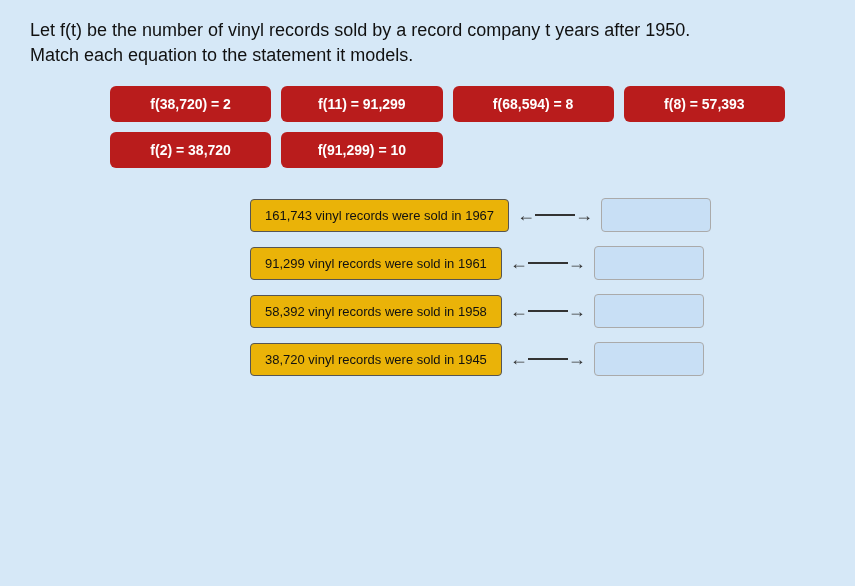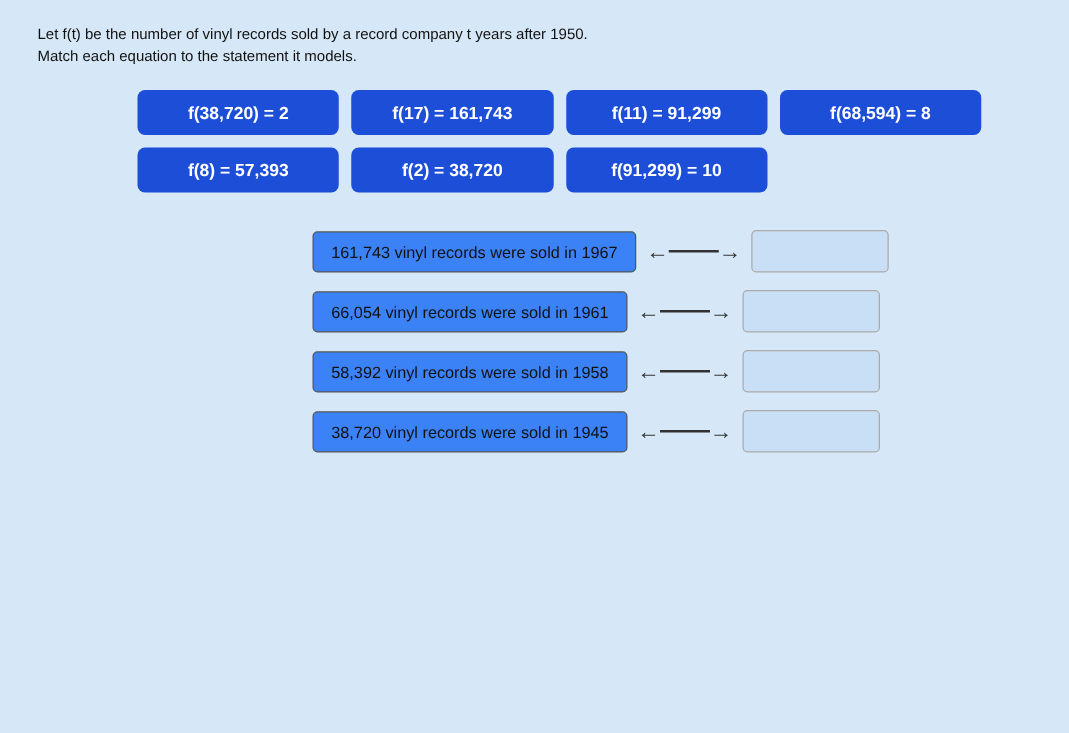--- a/index.html
+++ b/index.html
@@ -7,32 +7,32 @@
       font-family: Arial, sans-serif;
       background: #d6e8f7;
       width: 855px;
       min-height: 586px;
       padding: 20px 30px;
     }
     .instructions {
       margin-bottom: 16px;
     }
     .instructions p {
-      font-size: 12px;
+      font-size: 18px;
       color: #111;
       margin-bottom: 4px;
     }
     .equation-grid {
       display: grid;
       grid-template-columns: repeat(4, 1fr);
       gap: 10px;
       margin: 20px 40px 30px 80px;
     }
     .eq-btn {
-      background: #1d4ed8;
+      background: #b91c1c;
       color: white;
       border: none;
       border-radius: 6px;
       padding: 10px 8px;
       font-size: 14px;
       font-weight: bold;
       cursor: pointer;
       text-align: center;
     }
     .matching-section {
@@ -40,21 +40,21 @@
       display: flex;
       flex-direction: column;
       gap: 14px;
     }
     .match-row {
       display: flex;
       align-items: center;
       gap: 8px;
     }
     .statement-box {
-      background: #3b82f6;
+      background: #eab308;
       border: 1.5px solid #555;
       border-radius: 4px;
       padding: 8px 14px;
       font-size: 13px;
       color: #111;
       white-space: nowrap;
     }
     .arrow-left {
       font-size: 18px;
       color: #333;
@@ -88,21 +88,20 @@
 <body>
 
 <div class="instructions">
   <p>Let f(t) be the number of vinyl records sold by a record company t years after 1950.</p>
   <p>Match each equation to the statement it models.</p>
 </div>
 
 <div class="equation-grid">
 
   <button class="eq-btn">f(38,720) = 2</button>
-  <button class="eq-btn">f(17) = 161,743</button>
   <button class="eq-btn">f(11) = 91,299</button>
   <button class="eq-btn">f(68,594) = 8</button>
 
   <button class="eq-btn">f(8) = 57,393</button>
   <button class="eq-btn">f(2) = 38,720</button>
   <button class="eq-btn">f(91,299) = 10</button>
 </div>
 
 <div class="matching-section">
 
@@ -110,21 +109,21 @@
     <div class="statement-box">161,743 vinyl records were sold in 1967</div>
     <div class="arrow-wrapper">
       <span class="arrow-left">←</span>
       <span class="arrow-line"></span>
       <span class="arrow-right">→</span>
     </div>
     <div class="answer-box"></div>
   </div>
 
   <div class="match-row">
-    <div class="statement-box">66,054 vinyl records were sold in 1961</div>
+    <div class="statement-box">91,299 vinyl records were sold in 1961</div>
     <div class="arrow-wrapper">
       <span class="arrow-left">←</span>
       <span class="arrow-line"></span>
       <span class="arrow-right">→</span>
     </div>
     <div class="answer-box"></div>
   </div>
 
   <div class="match-row">
     <div class="statement-box">58,392 vinyl records were sold in 1958</div>

